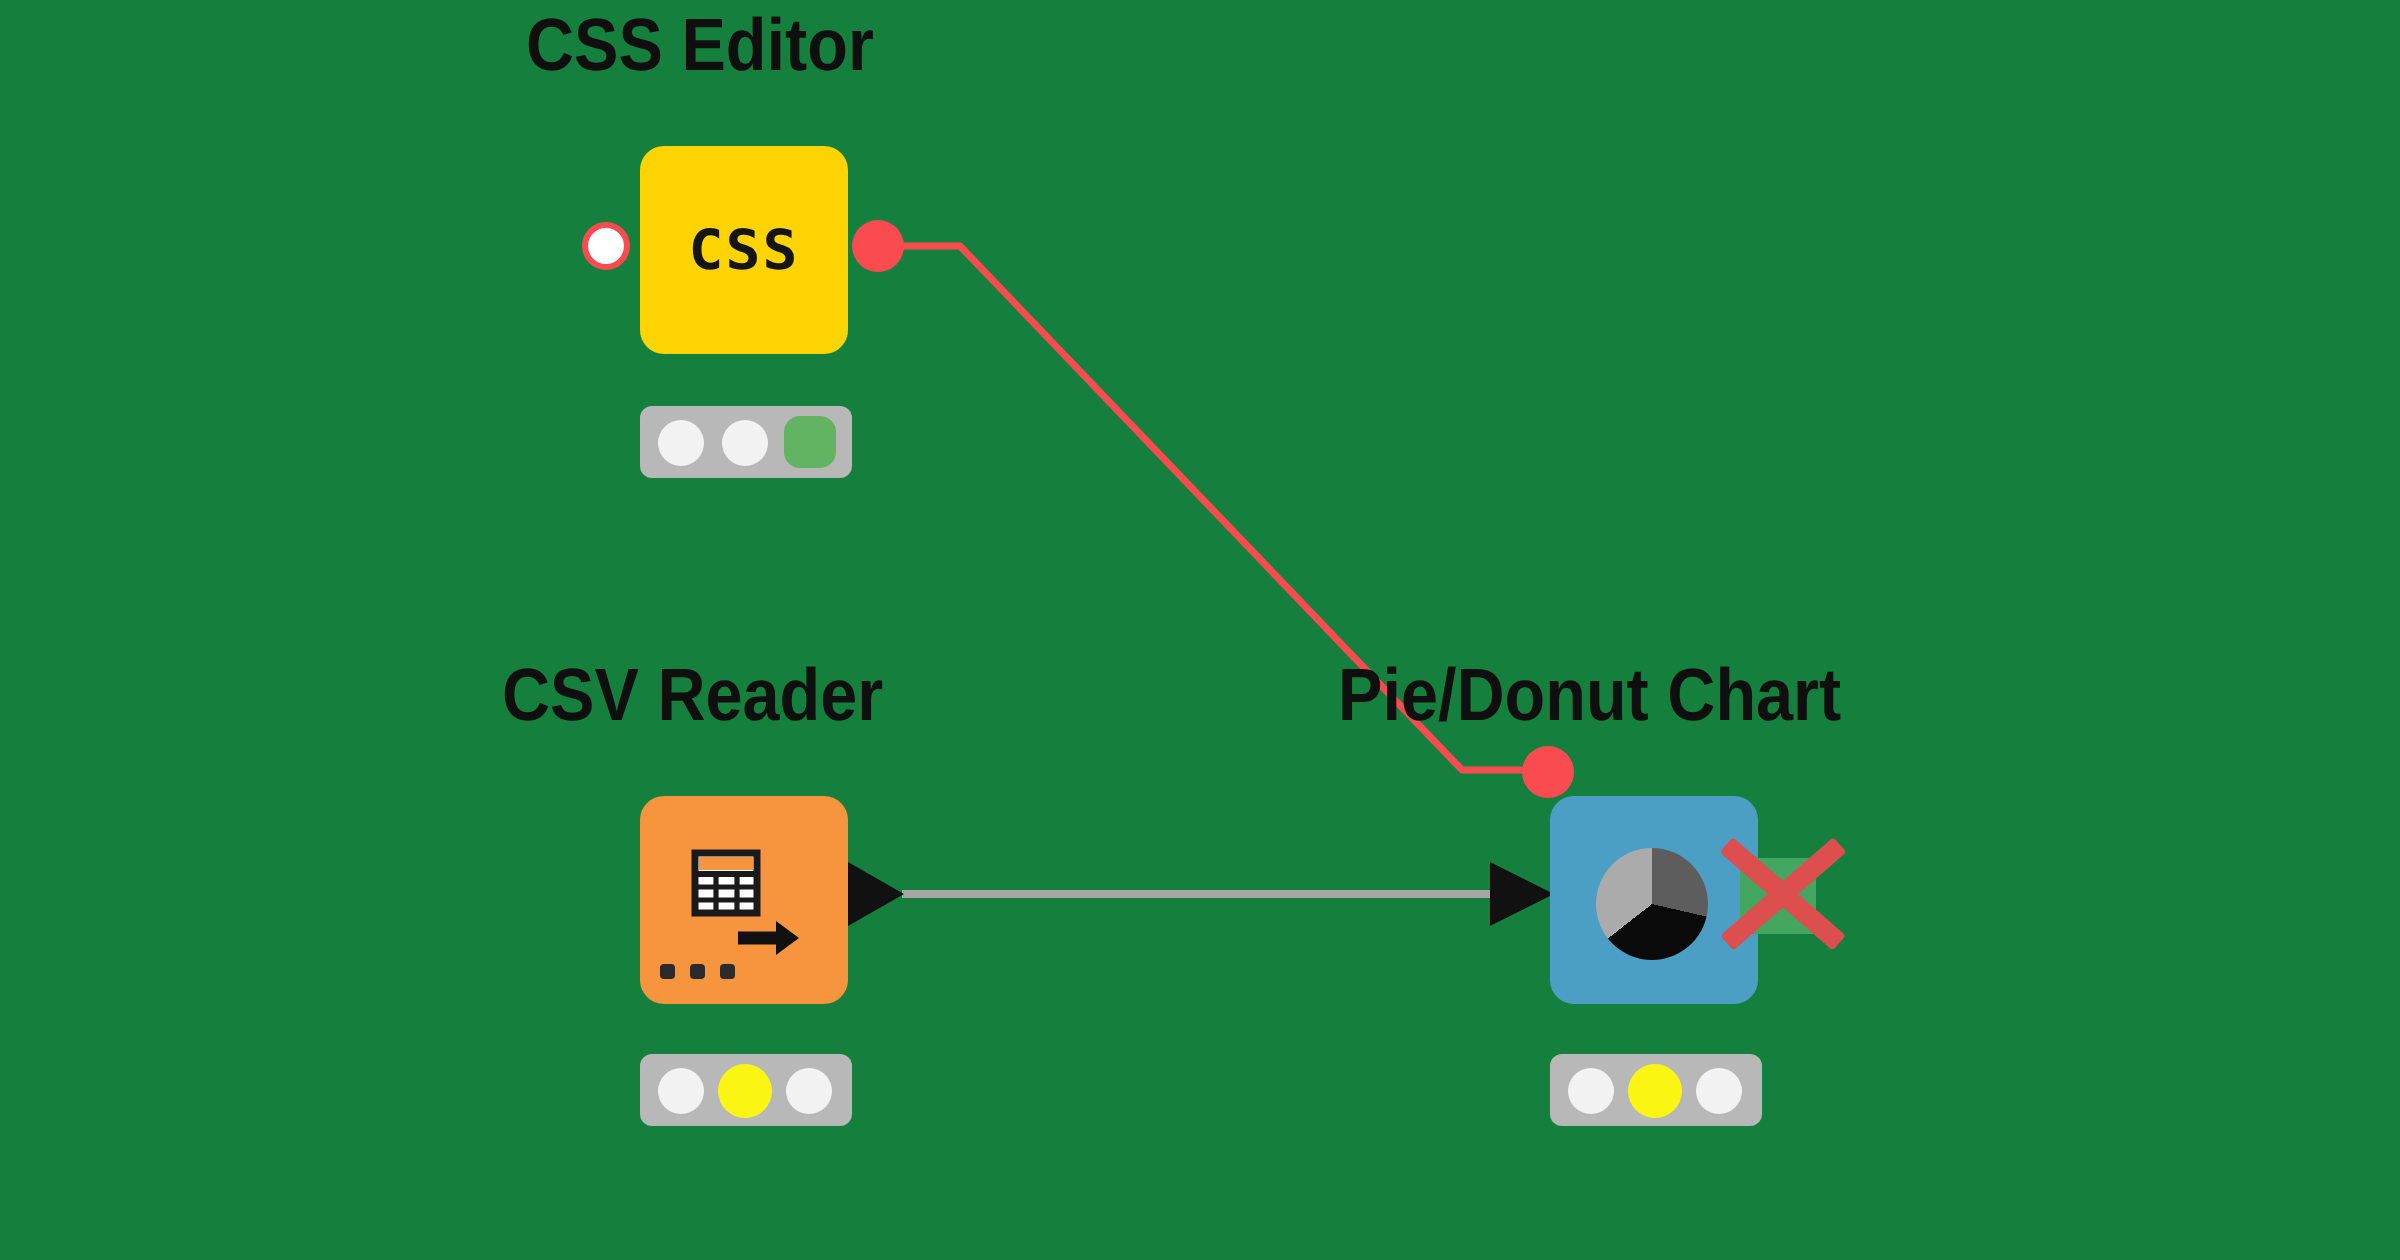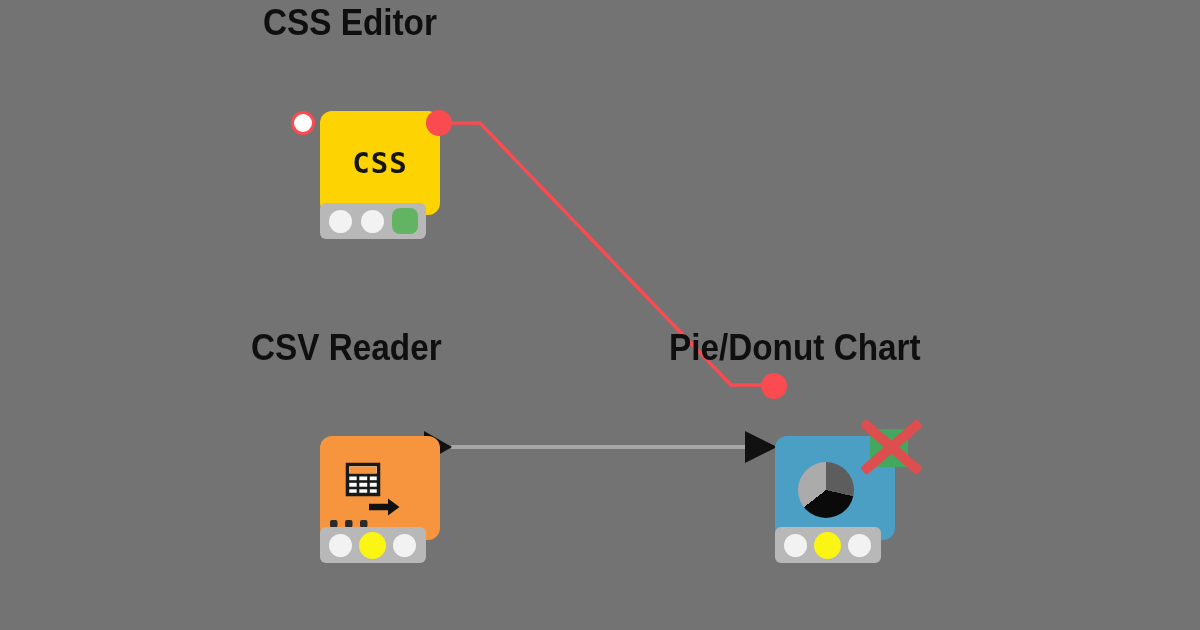--- a/index.html
+++ b/index.html
@@ -1,23 +1,23 @@
 <!DOCTYPE html>
 <html><head>
 <meta charset="utf-8">
 <style>
   html,body{margin:0;padding:0;background:#fff;}
   .canvas{
-    position:relative;width:1200px;height:630px;background:#737373;
+    position:relative;width:1200px;height:630px;background:#15803d;
     font-family:"Liberation Sans",sans-serif;overflow:hidden;
   }
   
   .wires{position:absolute;left:0;top:0;width:1200px;height:630px;z-index:1;}
   
-  .node-body{position:absolute;width:120px;height:104px;border-radius:12px;z-index:2;margin-top:38px;}
+  .node-body{position:absolute;width:104px;height:104px;border-radius:12px;z-index:2;}
   #node-css{left:320px;top:73px;background:#fdd402;display:flex;align-items:center;justify-content:center;}
   #node-csv{left:320px;top:398px;background:#f6953e;}
   #node-pie{left:775px;top:398px;background:#4c9fc4;}
   .css-glyph{
     font-family:"DejaVu Sans Mono",monospace;font-weight:700;font-size:29px;
     color:#151515;letter-spacing:1px;transform:scaleY(0.95);
   }
   .pie-glyph{
     position:absolute;left:23px;top:26px;width:56px;height:56px;border-radius:50%;
     background:conic-gradient(from 0deg,#5d5d5d 0deg 103deg,#0a0a0a 103deg 232deg,#ababab 232deg 360deg);

